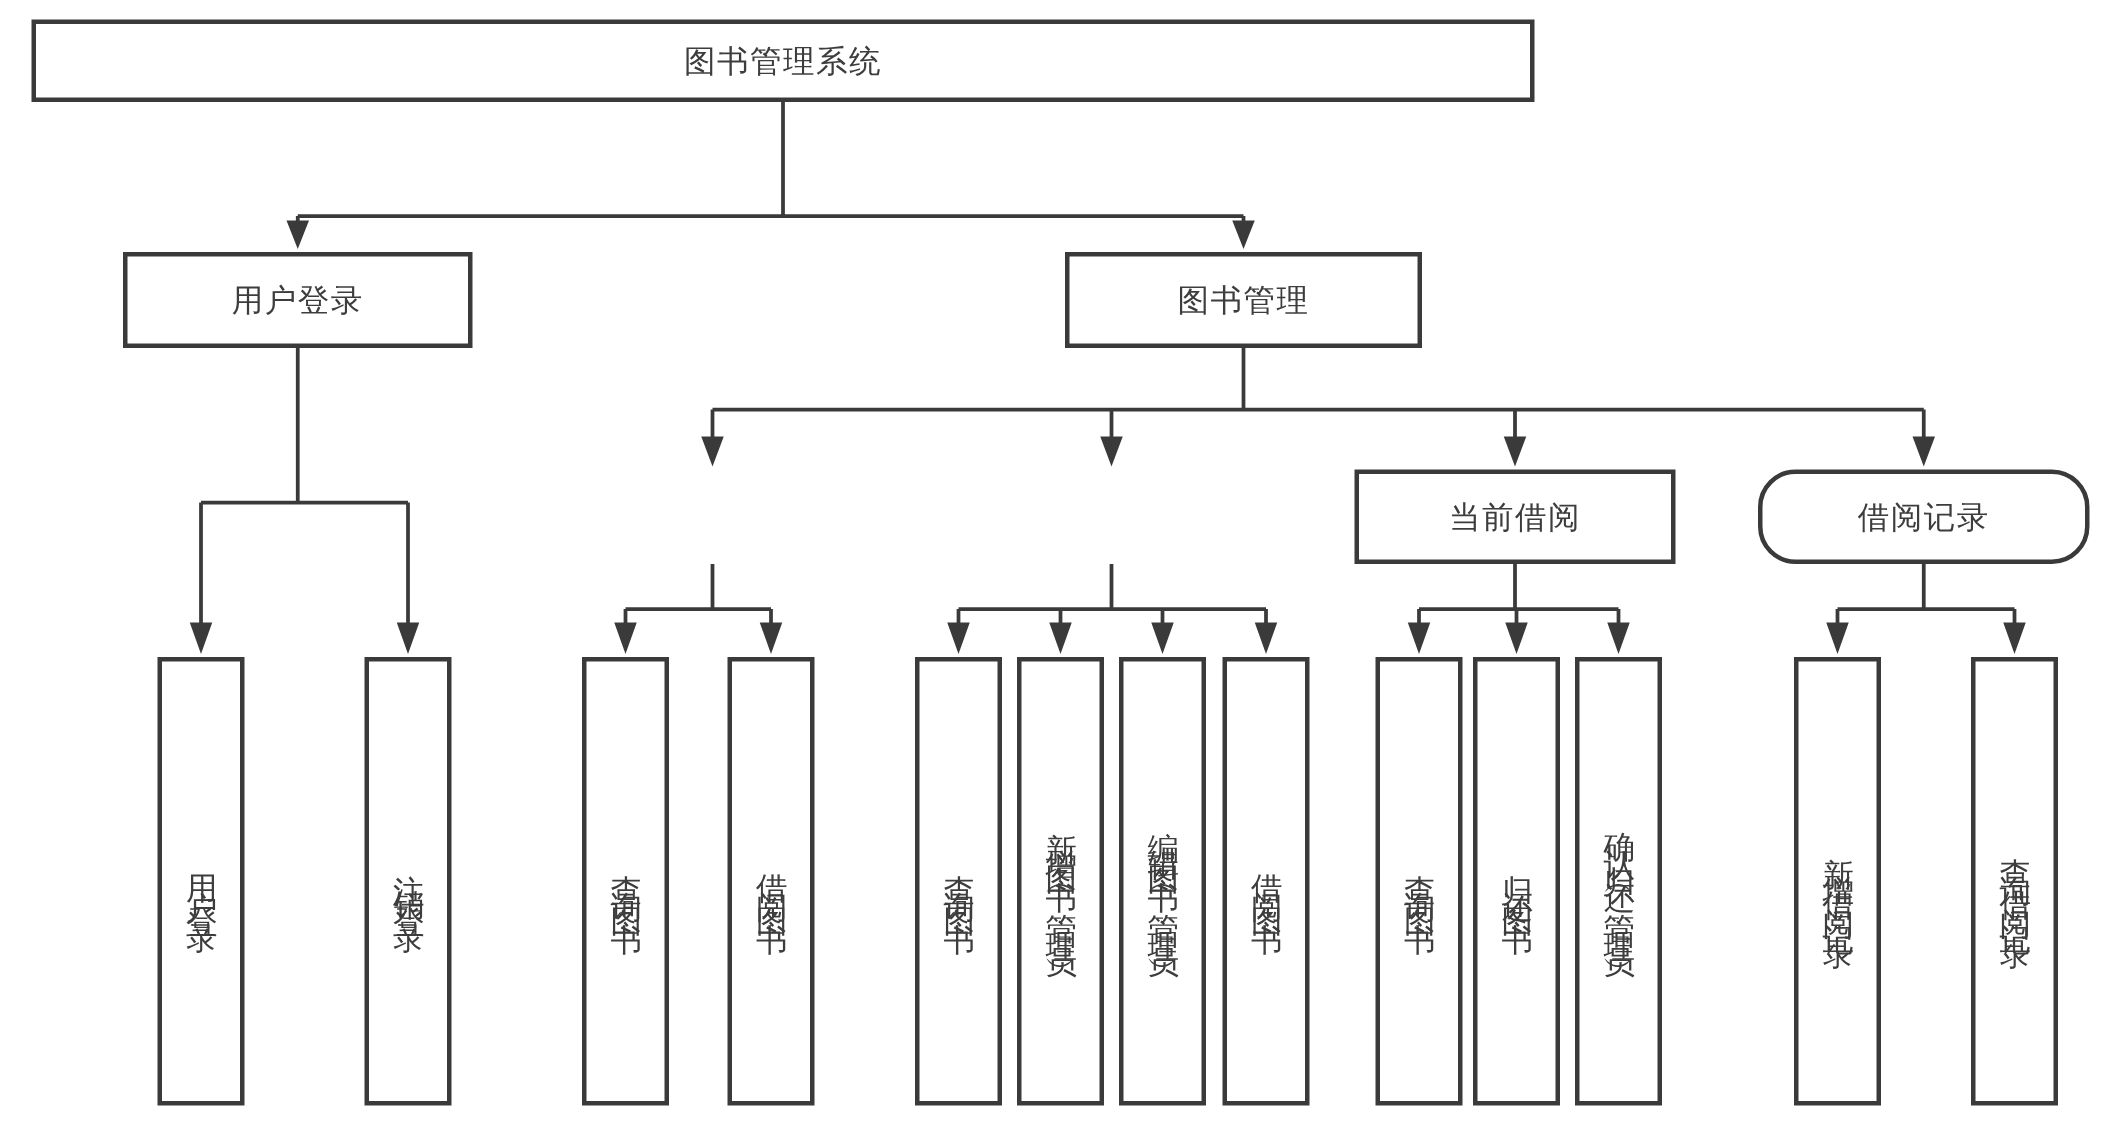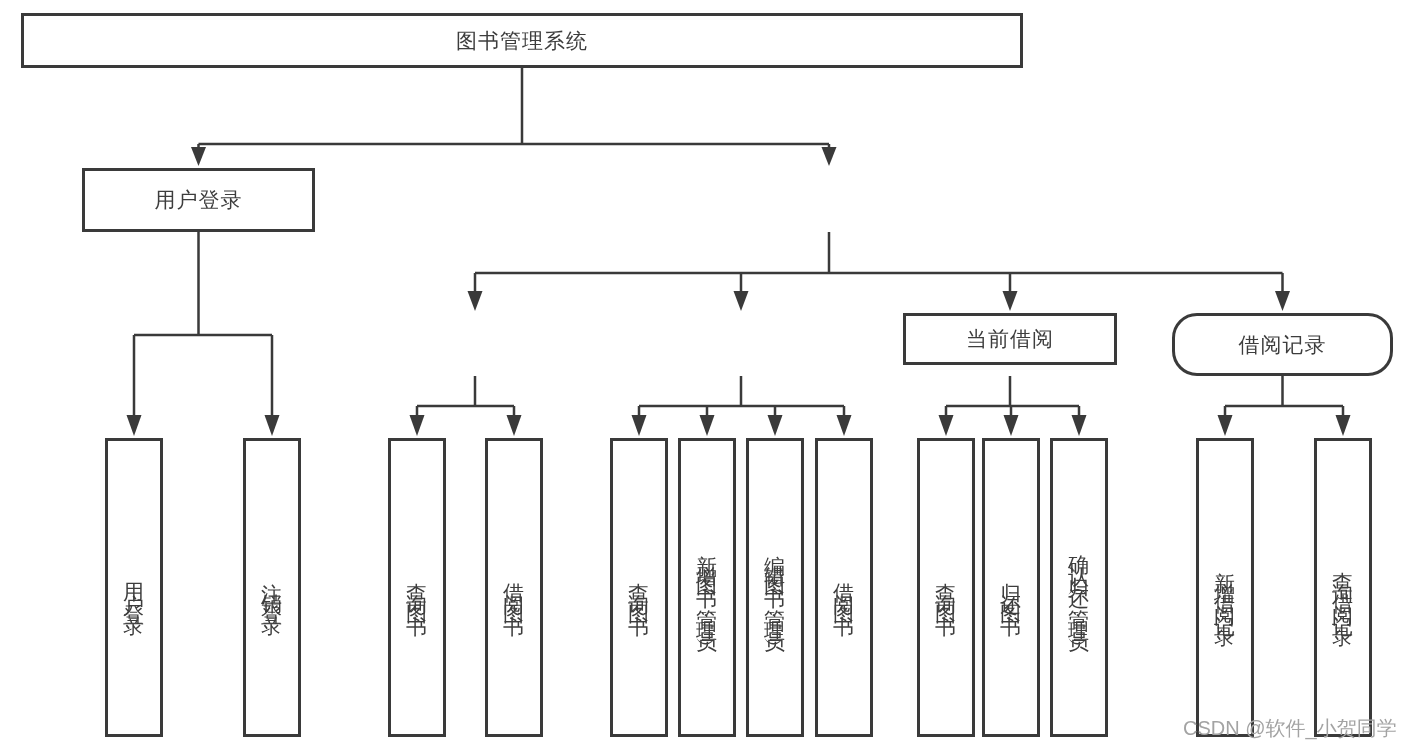--- a/index.html
+++ b/index.html
@@ -94,37 +94,37 @@
       <polygon points="1003.5,415 1018.5,415 1011,436"></polygon>
       <polygon points="1071.5,415 1086.5,415 1079,436"></polygon>
       <polygon points="1217.5,415 1232.5,415 1225,436"></polygon>
       <polygon points="1335.5,415 1350.5,415 1343,436"></polygon>
     </g>
   </svg>
 
   <div class="node h-node" style="left:21px; top:13px; width:1002px; height:55px;text-align:right;">图书管理系统</div>
 
   <div class="node h-node" style="left:82px; top:168px; width:233px; height:64px;">用户登录</div>
+  <div class="node h-node" style="left:710px; top:168px; width:238px; height:64px;">图书管理</div>
 
-  <div class="node h-node" style="left:903px; top:313px; width:214px; height:52px;">当前借阅</div>
+  <div class="node h-node" style="left:903px; top:313px; width:214px; height:63px;">当前借阅</div>
   <div class="node h-node" style="left:1172px; top:313px; width:221px; height:63px;border-radius:25px;">借阅记录</div>
 
   <div class="node v-node" style="left:105px; top:438px; width:58px; height:299px;">用户登录</div>
   <div class="node v-node" style="left:243px; top:438px; width:58px; height:299px;">注销登录</div>
 
   <div class="node v-node" style="left:388px; top:438px; width:58px; height:299px;">查询图书</div>
   <div class="node v-node" style="left:485px; top:438px; width:58px; height:299px;">借阅图书</div>
 
   <div class="node v-node" style="left:610px; top:438px; width:58px; height:299px;">查询图书</div>
   <div class="node v-node" style="left:678px; top:438px; width:58px; height:299px;">新增图书（管理员）</div>
   <div class="node v-node" style="left:746px; top:438px; width:58px; height:299px;">编辑图书（管理员）</div>
   <div class="node v-node" style="left:815px; top:438px; width:58px; height:299px;">借阅图书</div>
 
   <div class="node v-node" style="left:917px; top:438px; width:58px; height:299px;">查询图书</div>
   <div class="node v-node" style="left:982px; top:438px; width:58px; height:299px;">归还图书</div>
   <div class="node v-node" style="left:1050px; top:438px; width:58px; height:299px;">确认归还（管理员）</div>
 
   <div class="node v-node" style="left:1196px; top:438px; width:58px; height:299px;">新增借阅记录</div>
   <div class="node v-node" style="left:1314px; top:438px; width:58px; height:299px;">查询借阅记录</div>
 
-  <div class="watermark">CSDN @软件_小贺同学</div>
 
 </div>
 
 </body></html>

